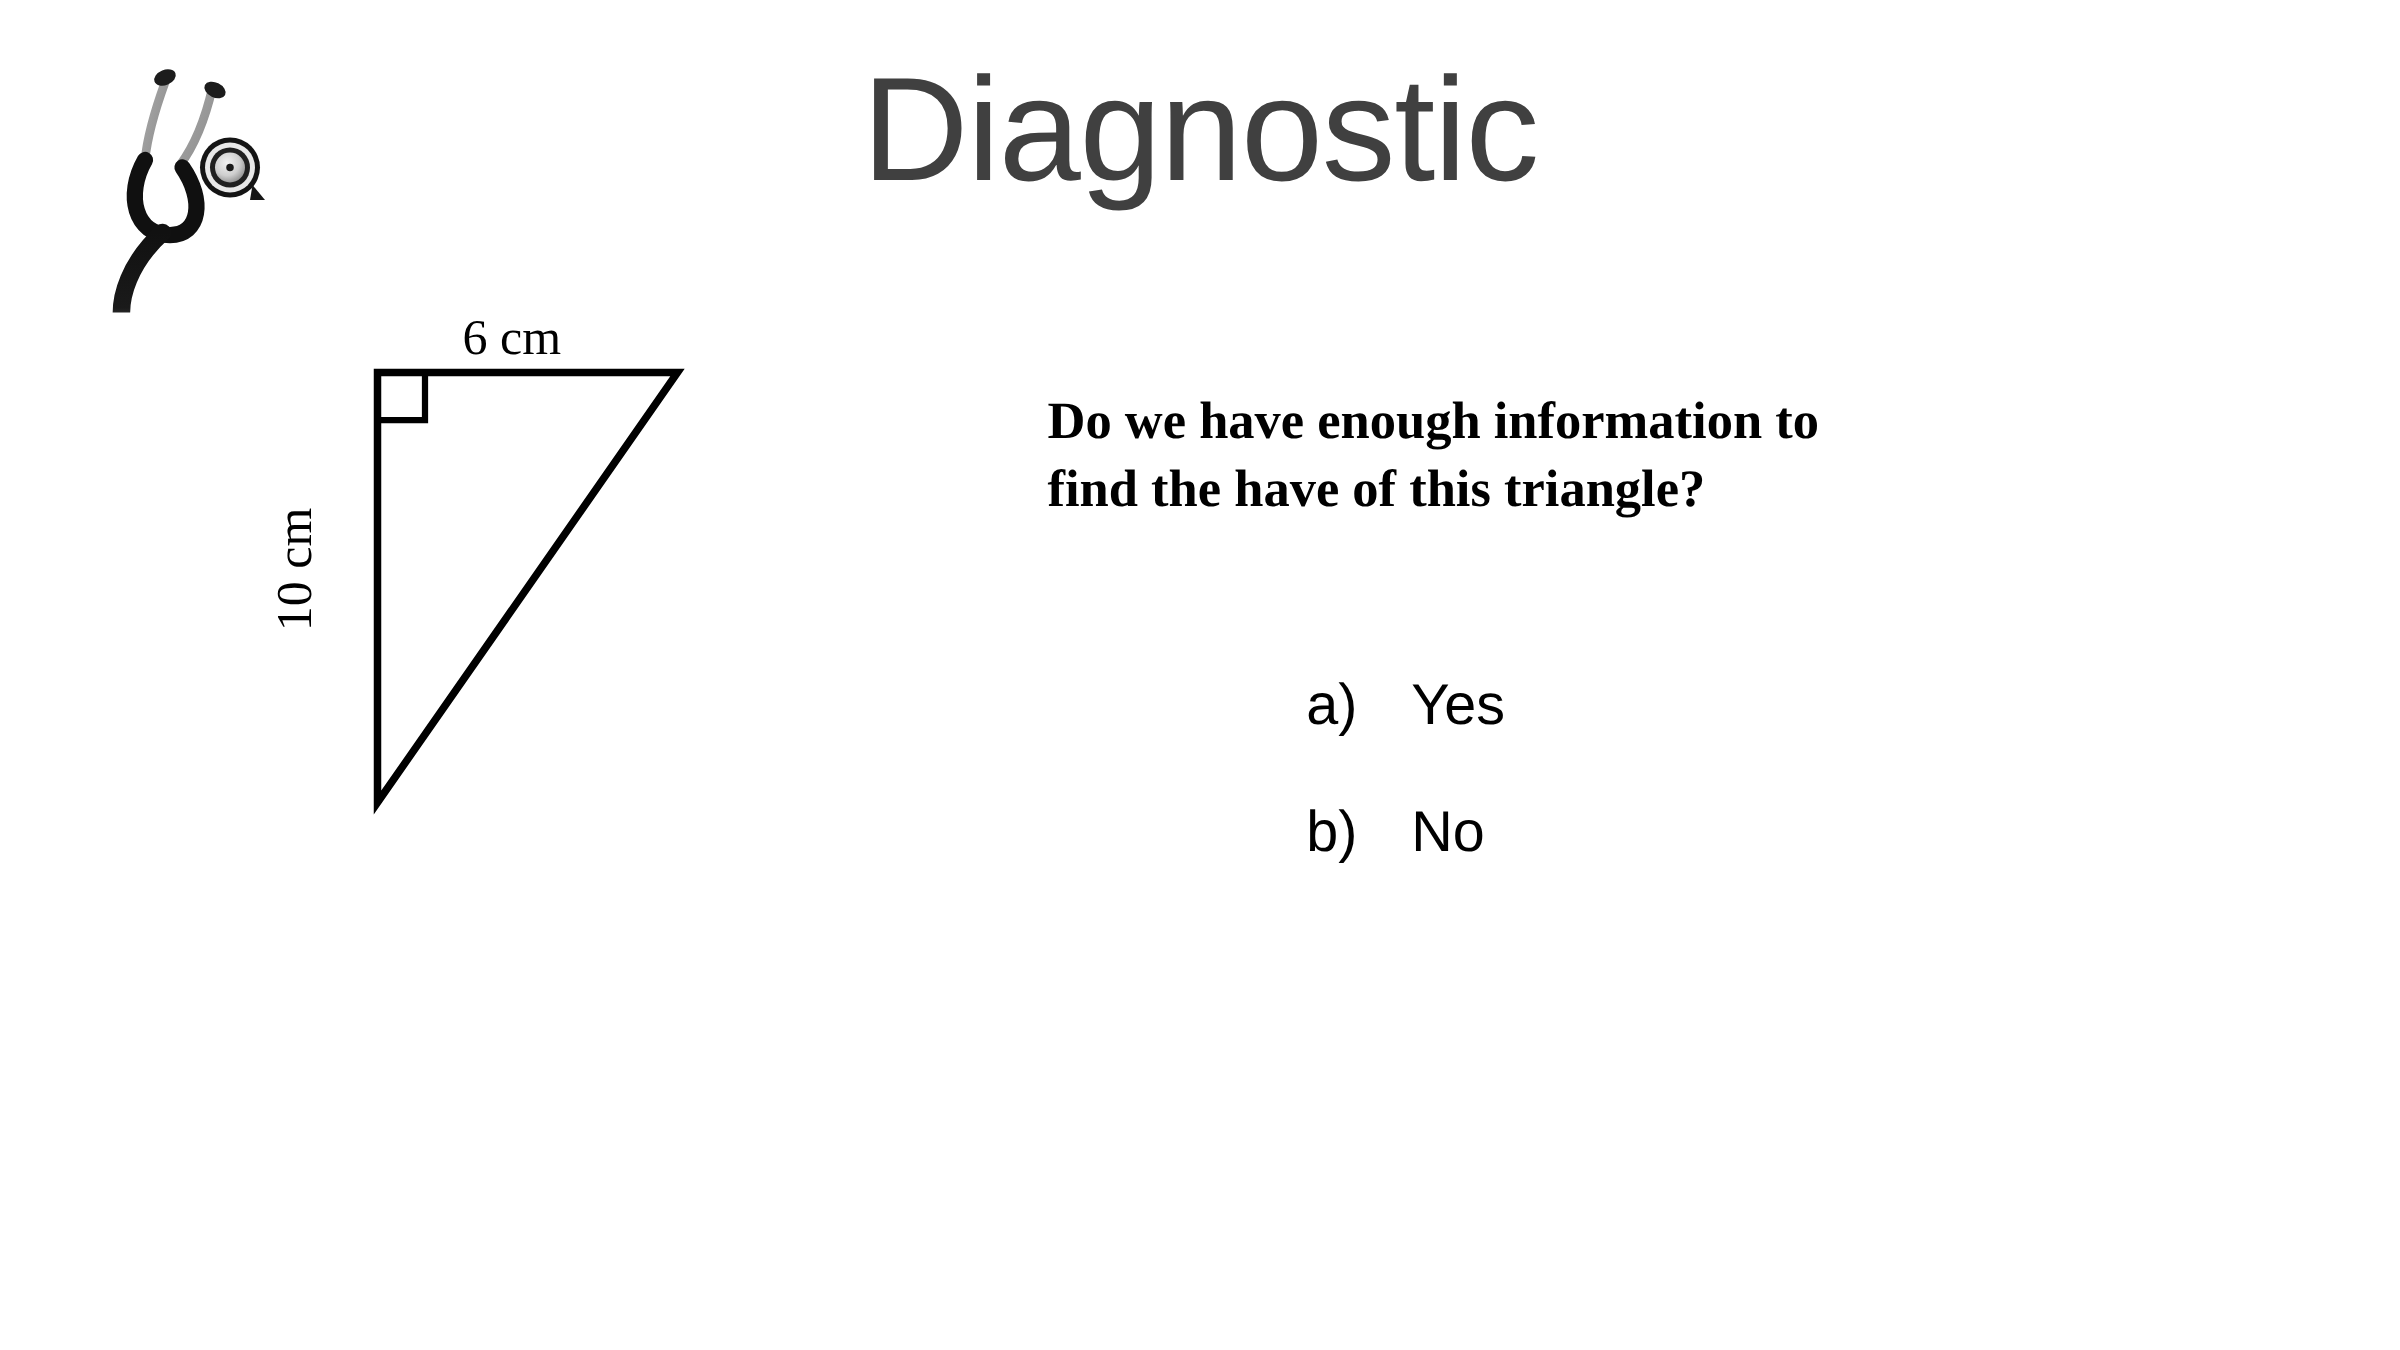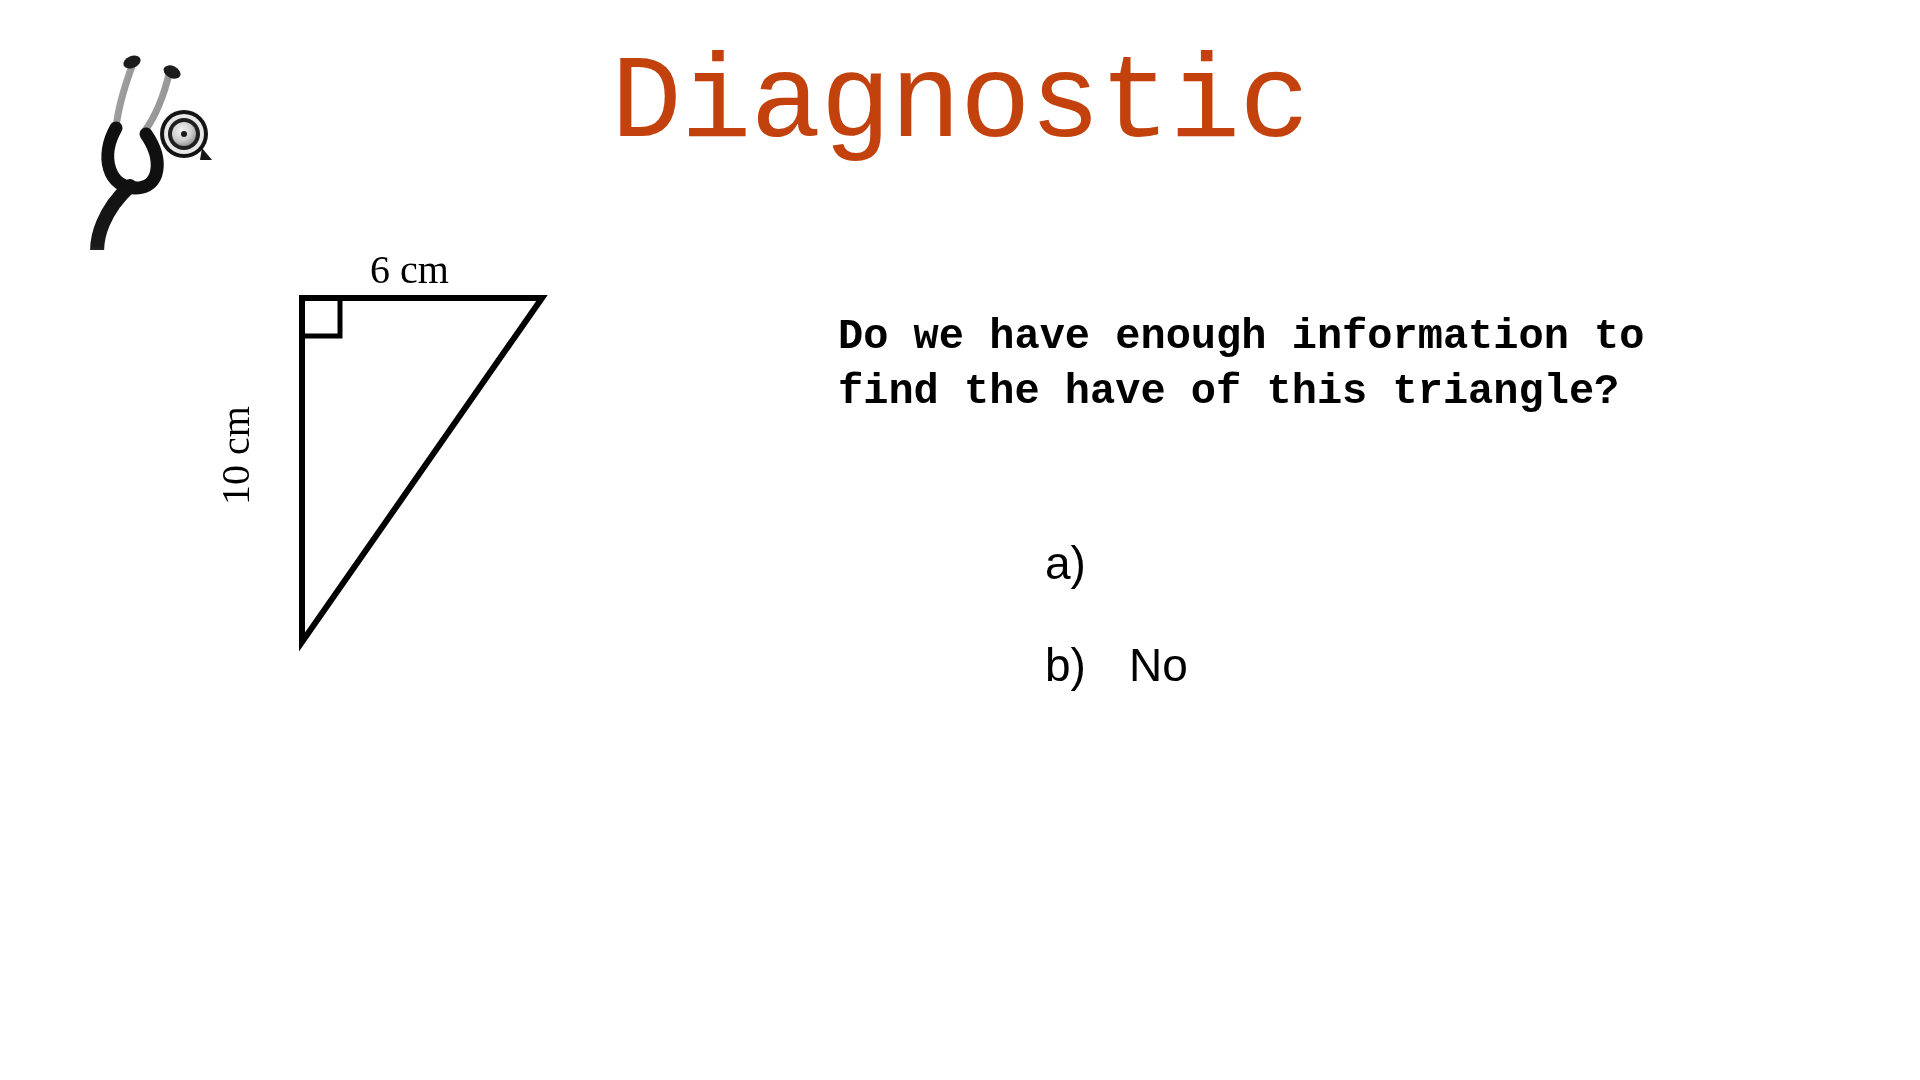--- a/index.html
+++ b/index.html
@@ -34,26 +34,26 @@
     height: 240px;
   }
 
   
   #title {
     position: absolute;
     left: 360px;
     top: 42px;
     width: 1200px;
     text-align: center;
-    font-family: Liberation Mono, monospace;
+    font-family: Liberation Sans, sans-serif;
     font-weight: 300;
     font-size: 118px;
     line-height: 1.06;
     letter-spacing: -1px;
-    color: #c2410c;
+    color: #404040;
     white-space: nowrap;
   }
 
   
   #figure {
     position: absolute;
     left: 230px;
     top: 236px;
     width: 440px;
     height: 440px;
@@ -77,21 +77,21 @@
     transform: rotate(-90deg);
     transform-origin: center center;
   }
 
   
   #question {
     position: absolute;
     left: 838px;
     top: 310px;
     width: 880px;
-    font-family: Liberation Mono, monospace;
+    font-family: Liberation Serif, serif;
     font-weight: bold;
     font-size: 42px;
     line-height: 1.30;
     color: #000000;
   }
   #question .qline { display: block; }
 
   
   #options {
     position: absolute;
@@ -178,20 +178,21 @@
   </div>
 
   <div id="question">
     <span class="qline">Do we have enough information to</span>
     <span class="qline">find the have of this triangle?</span>
   </div>
 
   <div id="options">
     <div class="option-row">
       <span class="option-marker">a)</span>
+      <span class="option-text">Yes</span>
     </div>
     <div class="option-row">
       <span class="option-marker">b)</span>
       <span class="option-text">No</span>
     </div>
   </div>
 
 </div>
 
 </body></html>

